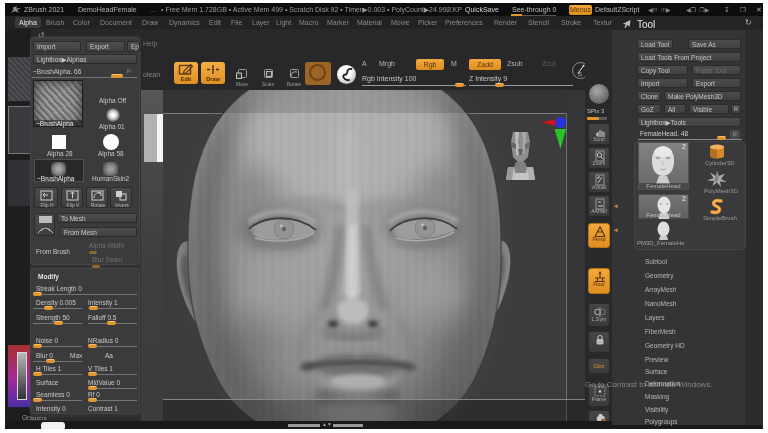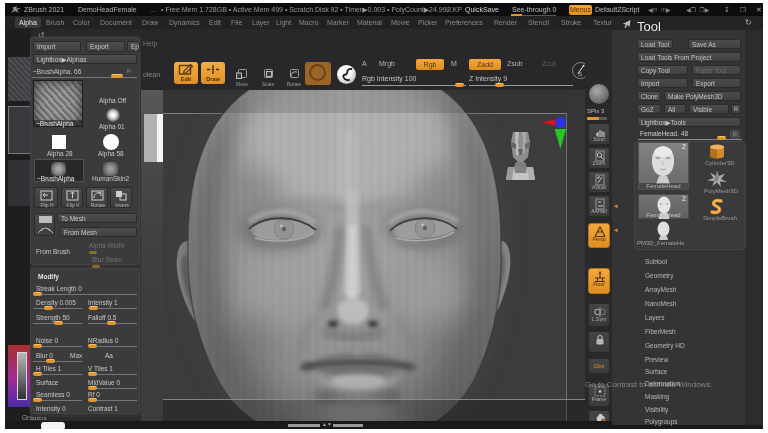--- a/index.html
+++ b/index.html
@@ -554,21 +554,21 @@
     <div class="abs" style="left:283px;top:3px;width:32px;height:3px;background:#9a9a9c"></div>
     <div class="abs" style="left:317px;top:0px;color:#aaa;font-size:5px">▲▼</div>
     <div class="abs" style="left:328px;top:3px;width:30px;height:3px;background:#9a9a9c"></div>
   </div>
 
   <div class="tpanel" id="tpanel">
     <div class="tphead">
       <svg class="abs" style="left:10px;top:4px" width="9" height="8" viewBox="0 0 9 8">
         <path d="M8.5 0 L0.5 4 L3.8 4.5 L2.5 7.6 L3.8 8 L5.2 5 L7.6 6.8 Z" fill="#bcbcbc"></path>
         </svg>
-      <div class="abs" style="left:25px;top:3px;font-size:13px;color:#e8e8e8">Tool</div>
+      <div class="abs" style="left:25px;top:3px;font-size:10px;color:#e8e8e8">Tool</div>
       <div class="abs" style="left:133px;top:2px;font-size:8px;color:#b0b0b0">↻</div>
     </div>
     <div class="abs" style="left:133px;top:14px;width:18px;height:395px;background:#2c2c2e"></div>
     <div class="abs" style="left:2px;top:186px;color:#e2952d;font-size:7px">◂</div>
     <div class="abs" style="left:2px;top:210px;color:#e2952d;font-size:7px">◂</div>
     <div class="tbtn" style="left:25px;top:23px;width:36px;height:10px;line-height:9px">Load Tool</div>
     <div class="tbtn" style="left:76px;top:23px;width:53px;height:10px;line-height:9px">Save As</div>
     <div class="tbtn" style="left:25px;top:36px;width:104px;height:10px;line-height:9px">Load Tools From Project</div>
     <div class="tbtn" style="left:25px;top:49px;width:51px;height:10px;line-height:9px">Copy Tool</div>
     <div class="tbtn" style="left:80px;top:49px;width:49px;height:10px;line-height:9px;color:#6e6e70">Paste Tool</div>

